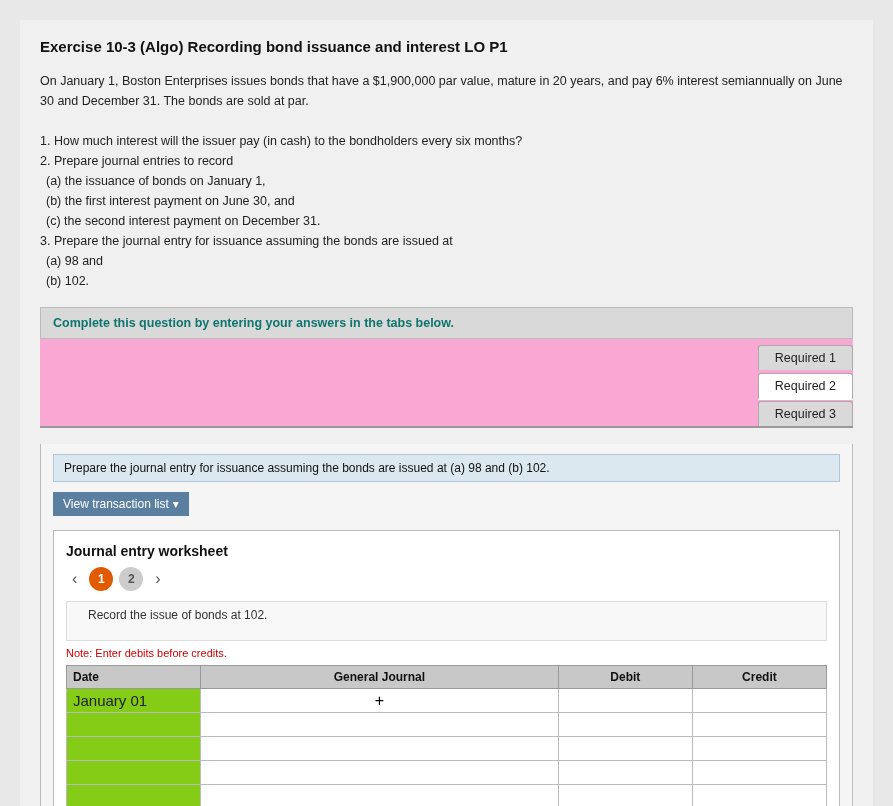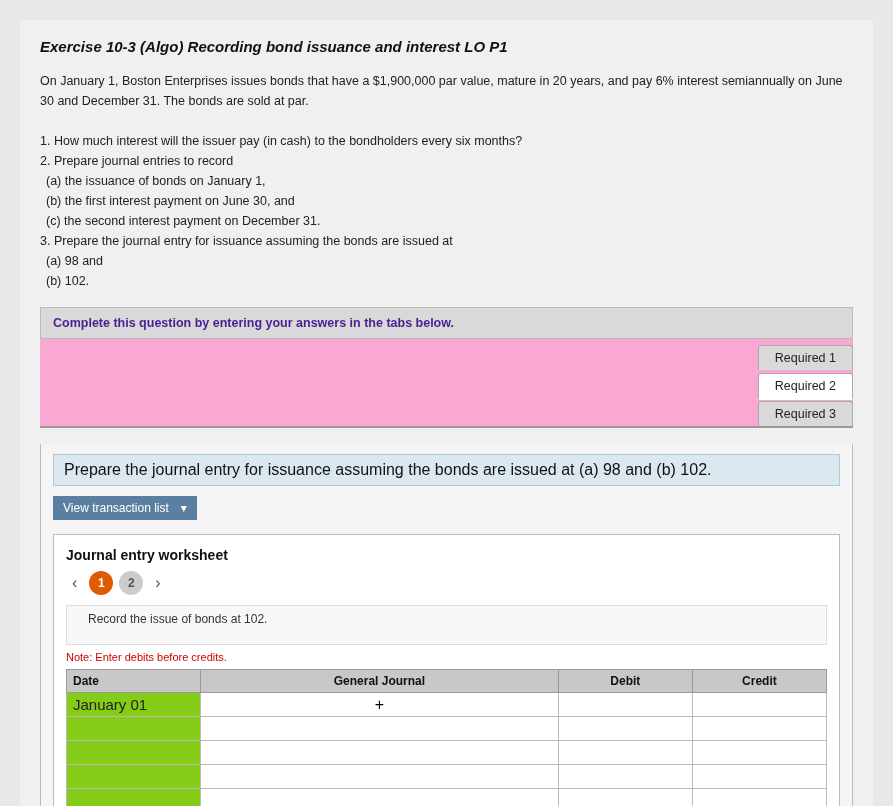--- a/index.html
+++ b/index.html
@@ -14,39 +14,38 @@
       background: #f0f0f0;
       max-width: 860px;
       margin: 0 auto;
       padding: 18px 20px 20px 20px;
     }
     .exercise-title {
       font-size: 15px;
       font-weight: bold;
       margin-bottom: 16px;
       color: #111;
-      font-style: italic;
     }
     .problem-text {
       font-size: 12.5px;
       line-height: 1.6;
       margin-bottom: 16px;
       color: #222;
     }
     .problem-text .indent {
       margin-left: 6px;
     }
     .complete-box {
       background: #d9d9d9;
       border: 1px solid #bbb;
       padding: 8px 12px;
       font-size: 12.5px;
       font-weight: bold;
       margin-bottom: 0;
-      color: #4c1d95;
+      color: #0f766e;
     }
     .tabs-row {
       display: flex;
       flex-direction: column;
       align-items: flex-end;
       border-bottom: 2px solid #999;
       margin-bottom: 16px;
       background: #f9a8d4;
       padding-top: 6px;
       padding-left: 4px;
@@ -73,28 +72,28 @@
     .content-area {
       background: #f5f5f5;
       border: 1px solid #bbb;
       border-top: none;
       padding: 10px 12px 16px 12px;
     }
     .instruction-bar {
       background: #dce8f0;
       border: 1px solid #b0c8d8;
       padding: 6px 10px;
-      font-size: 16px;
+      font-size: 12px;
       color: #111;
       margin-bottom: 10px;
     }
     .view-transaction-btn {
       display: inline-flex;
       align-items: center;
-      gap: 12px;
+      gap: 4px;
       background: #5a7fa0;
       color: #fff;
       padding: 5px 10px;
       border: none;
       font-size: 12px;
       cursor: pointer;
       margin-bottom: 14px;
     }
     .journal-worksheet {
       background: #fff;

